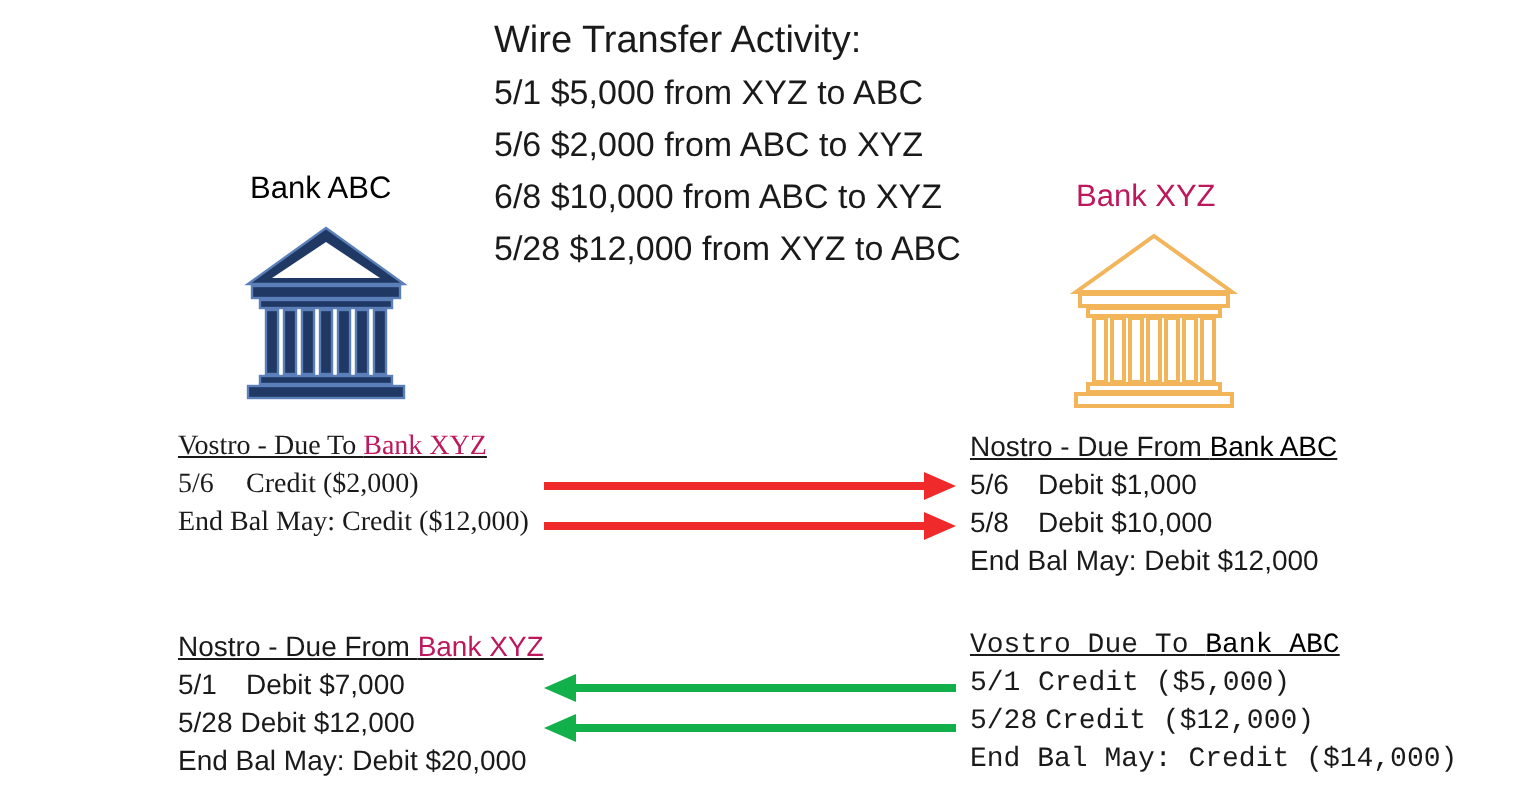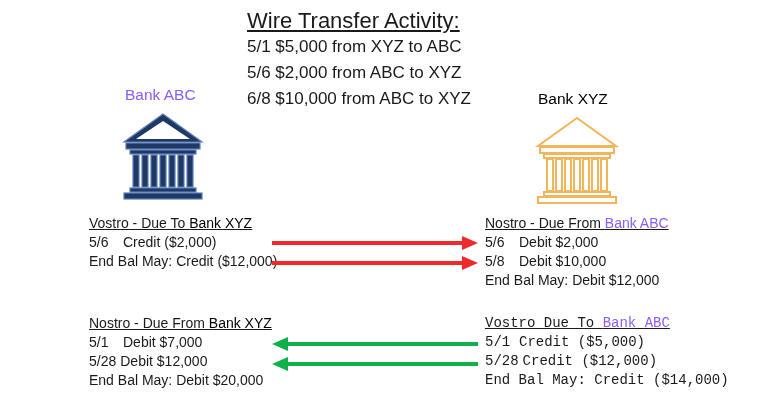--- a/index.html
+++ b/index.html
@@ -1,37 +1,38 @@
 <!DOCTYPE html>
 <html><head>
   <meta charset="utf-8">
   <style>
     html, body { margin: 0; padding: 0; background: #ffffff; }
     body { width: 768px; height: 401px; position: relative; overflow: hidden;
            font-family: "Liberation Sans", "DejaVu Sans", sans-serif; color: #1a1a1a; }
     .abs { position: absolute; }
     .title { left: 247px; top: 8px; font-size: 17px; line-height: 26px; }
-    .title .hdr { font-size: 22px; text-decoration: underline; }
+    .title .hdr { font-size: 19px; }
     .bank-label { font-size: 15.5px; }
     .ledger { font-size: 14px; line-height: 19px; white-space: nowrap; }
     .ledger .head { text-decoration: underline; }
     .ledger .date { display: inline-block; width: 34px; }
     .ledger .date.wide { width: auto; margin-right: 4px; }
-    .blue { color: #000000; }
-    .green { color: #8b5cf6; }
+    .blue { color: #be185d; }
+    .green { color: #000000; }
     svg { display: block; }
   </style>
 </head>
 <body>
 
 <div class="abs title">
   <div class="hdr">Wire Transfer Activity:</div>
   <div>5/1 $5,000 from XYZ to ABC</div>
   <div>5/6 $2,000 from ABC to XYZ</div>
   <div>6/8 $10,000 from ABC to XYZ</div>
+  <div>5/28 $12,000 from XYZ to ABC</div>
 </div>
 
 <div class="abs bank-label green" style="left:125px; top:86px;">Bank ABC</div>
 <div class="abs" style="left:120px; top:112px;">
   <svg width="86" height="88" viewBox="0 0 86 88">
     <g fill="#1f3864" stroke="#5b7fb8" stroke-width="1.2">
       <path d="M43 2 L82 30 L4 30 Z" fill="#1f3864"></path>
       <path d="M43 9 L70 27 L16 27 Z" fill="#ffffff" stroke="none"></path>
       <rect x="6" y="31" width="74" height="6"></rect>
       <rect x="10" y="38" width="66" height="4"></rect>
@@ -61,33 +62,33 @@
       <rect x="40" y="43" width="6" height="32"></rect>
       <rect x="49" y="43" width="6" height="32"></rect>
       <rect x="58" y="43" width="6" height="32"></rect>
       <rect x="67" y="43" width="6" height="32"></rect>
       <rect x="10" y="76" width="66" height="4"></rect>
       <rect x="4" y="81" width="78" height="6"></rect>
     </g>
   </svg>
 </div>
 
-<div class="abs ledger" style="left:89px; top:214px;">
+<div class="abs ledger" style="left:89px; top:214px;font-family:Liberation Serif, serif;">
   <div class="head">
     <span>Vostro - Due To </span><span class="blue">Bank XYZ</span>
   </div>
   <div><span class="date">5/6</span><span>Credit ($2,000)</span></div>
   <div><span>End Bal May:</span><span> Credit ($12,000)</span></div>
 </div>
 
 <div class="abs ledger" style="left:485px; top:214px;">
   <div class="head">
     <span>Nostro - Due From </span><span class="green">Bank ABC</span>
   </div>
-  <div><span class="date">5/6</span><span>Debit $2,000</span></div>
+  <div><span class="date">5/6</span><span>Debit $1,000</span></div>
   <div><span class="date">5/8</span><span>Debit $10,000</span></div>
   <div><span>End Bal May:</span><span> Debit $12,000</span></div>
 </div>
 
 <div class="abs ledger" style="left:89px; top:314px;">
   <div class="head">
     <span>Nostro - Due From </span><span class="blue">Bank XYZ</span>
   </div>
   <div><span class="date">5/1</span><span>Debit $7,000</span></div>
   <div><span class="date wide">5/28</span><span>Debit $12,000</span></div>

